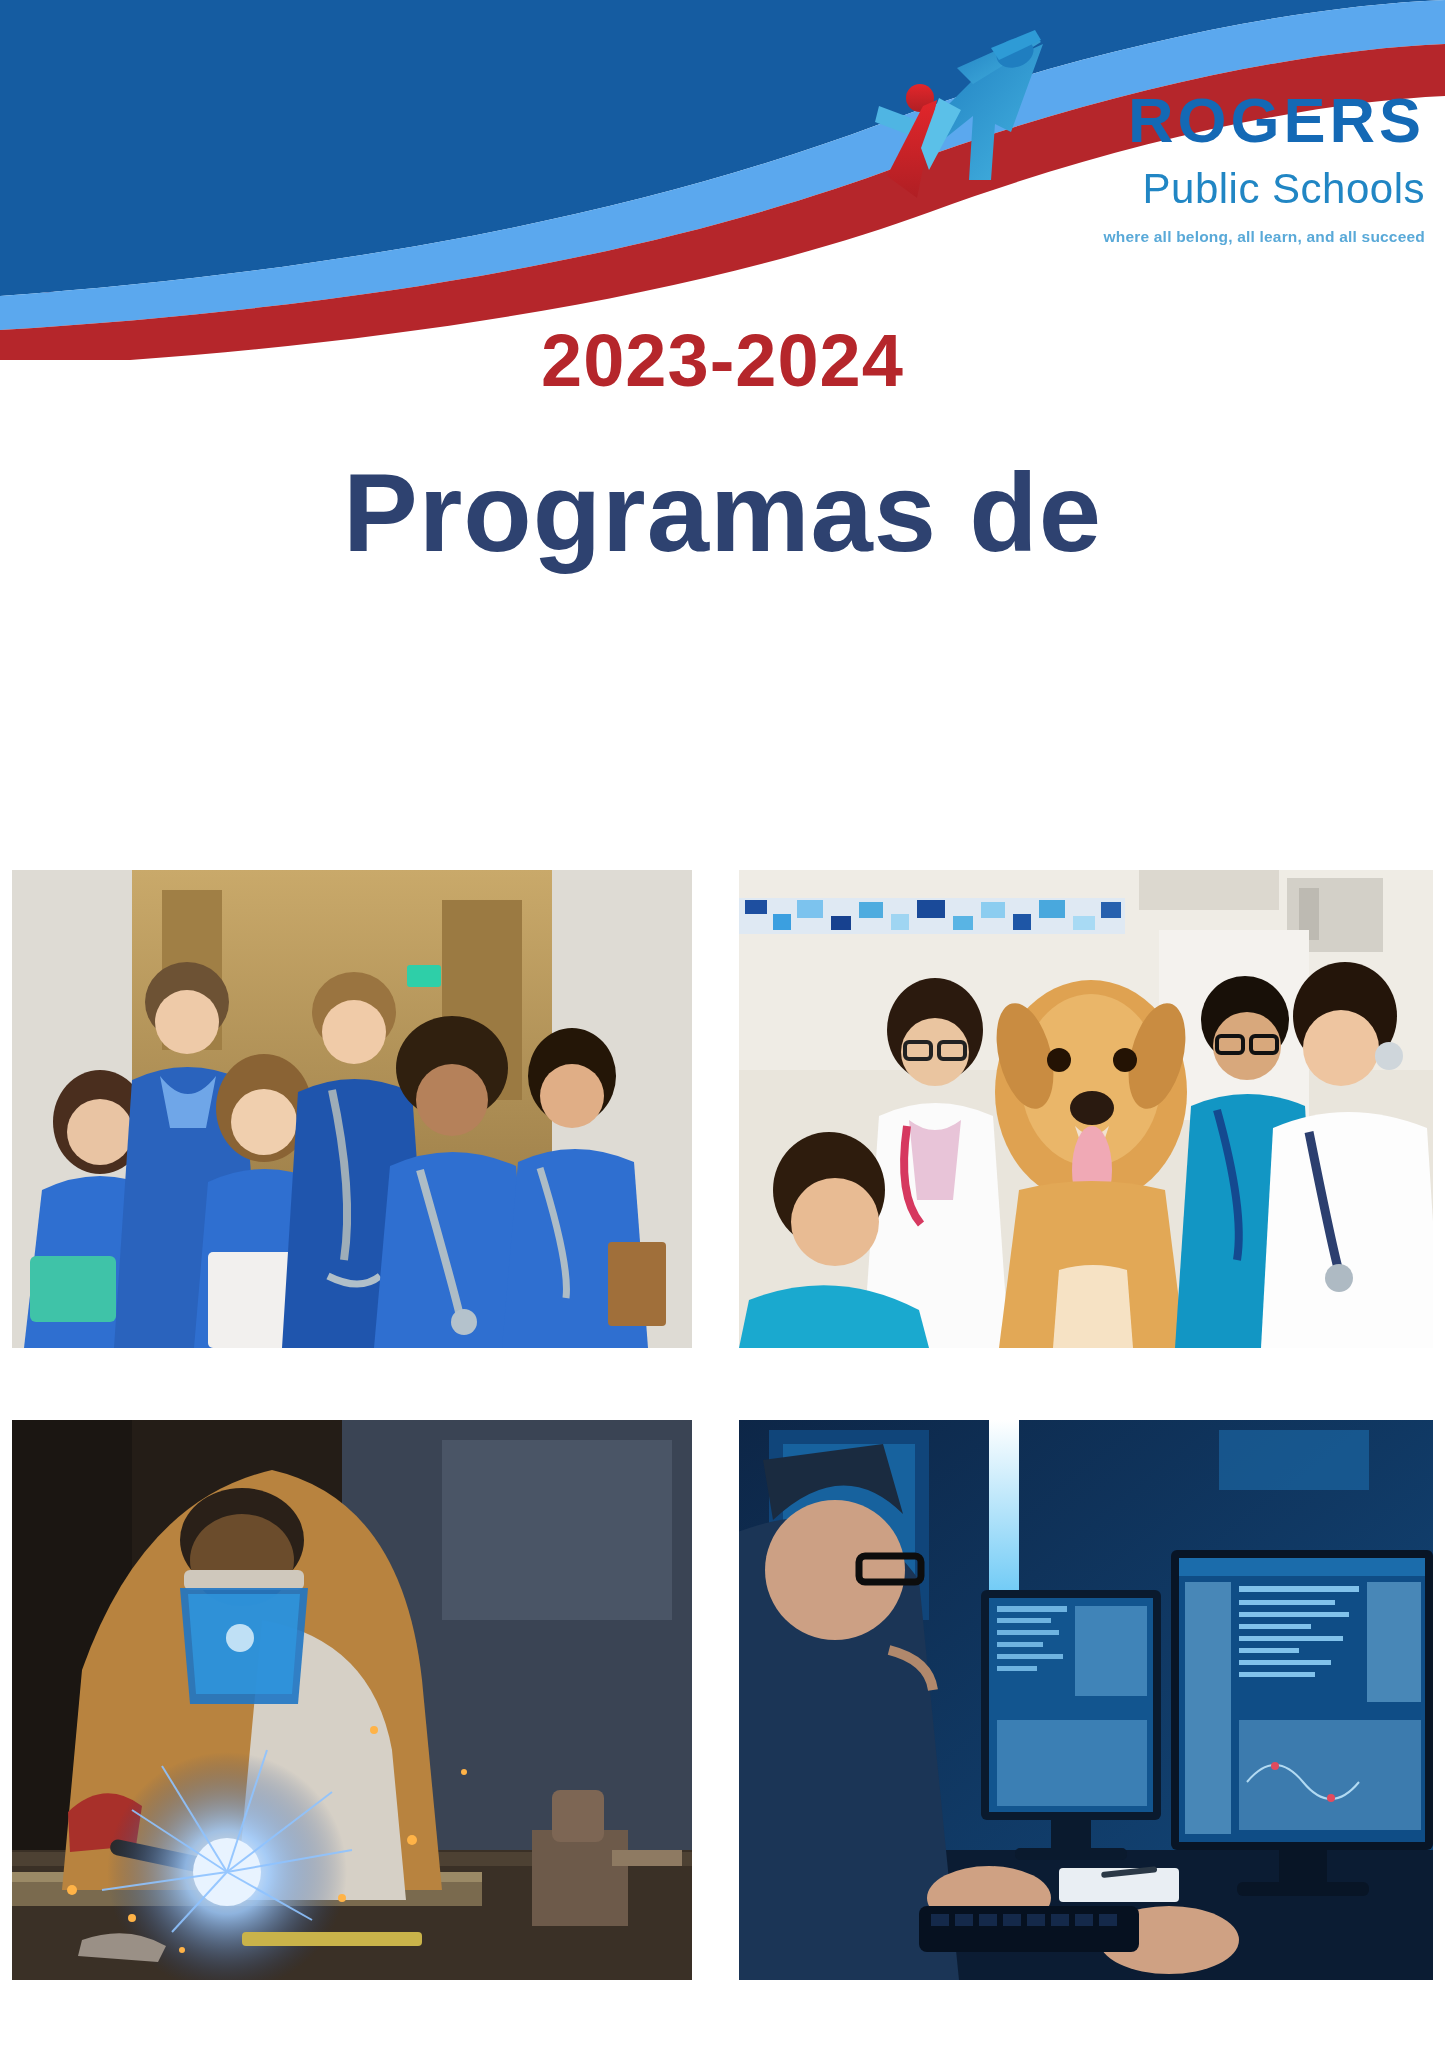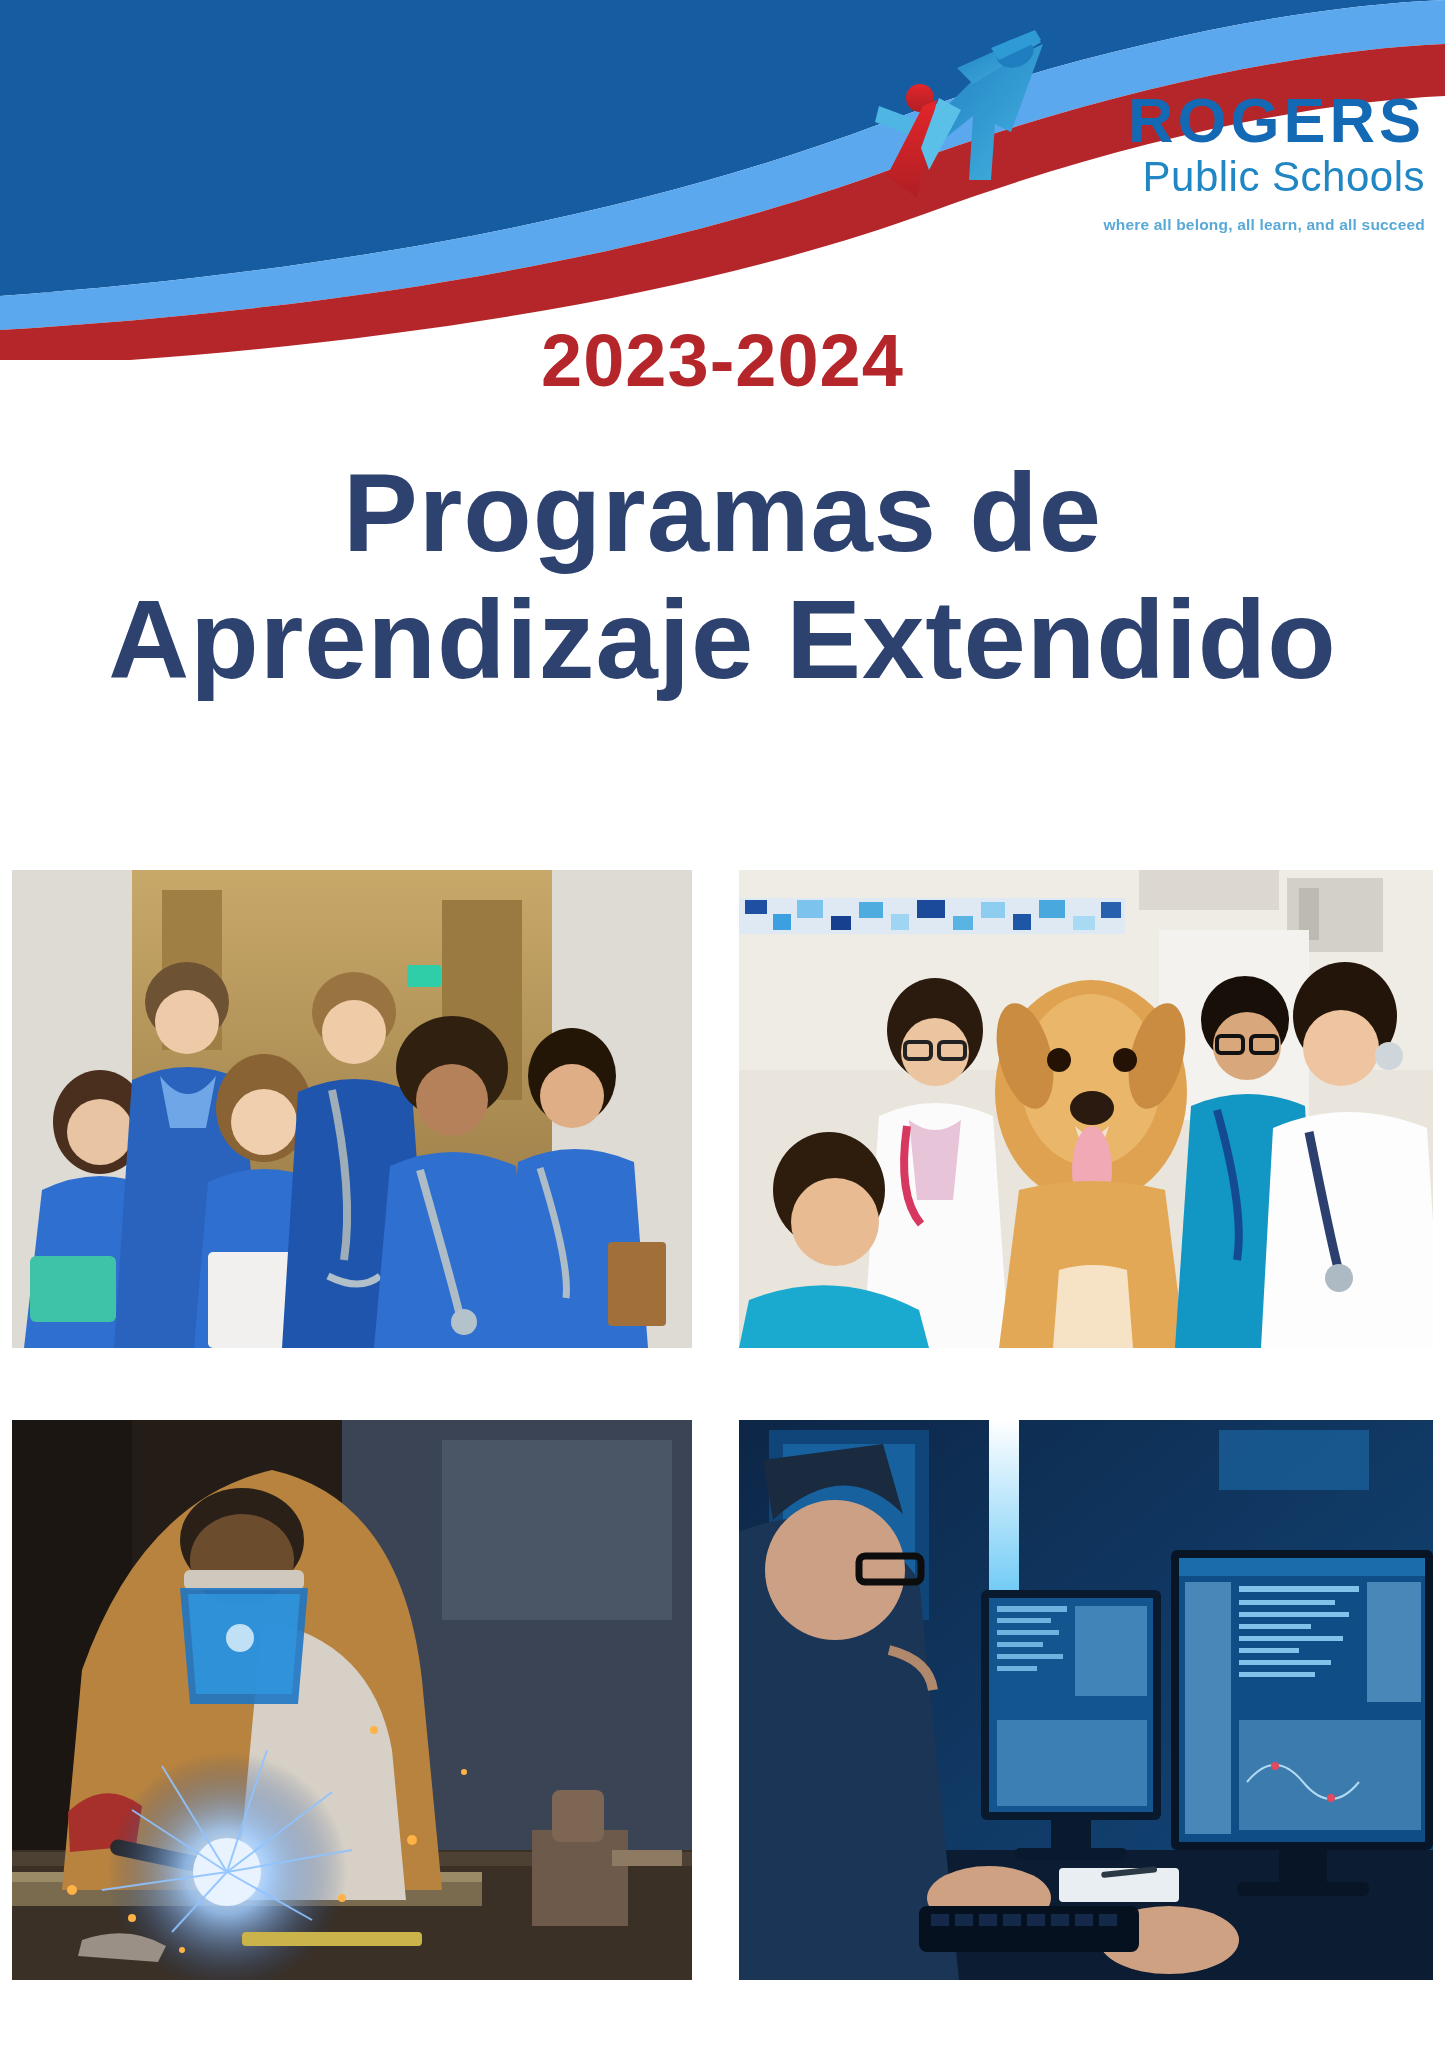--- a/index.html
+++ b/index.html
@@ -17,21 +17,21 @@
   #logo{position:absolute;left:865px;top:20px;width:560px;height:235px;}
   #logo-mark{position:absolute;left:0px;top:8px;width:185px;height:185px;}
   #logo-mark svg{display:block;width:185px;height:185px;}
   #logo-text{position:absolute;left:185px;top:70px;width:375px;text-align:right;}
   #logo-word{
     font-size:63px;font-weight:bold;letter-spacing:4px;
     color:#1469B5;line-height:0.98;font-family:"Liberation Sans", sans-serif;
   }
   #logo-sub{
     font-size:42px;color:#2186C4;letter-spacing:0.5px;line-height:1.08;
-    margin-top:2px;font-family:"Liberation Sans", sans-serif;
+    margin-top:14px;font-family:"Liberation Sans", sans-serif;
   }
   #logo-tag{
     font-size:15.5px;font-weight:bold;color:#59A9D8;letter-spacing:0.2px;
     margin-top:17px;font-family:"Liberation Sans", sans-serif;
   }
 
   
   #year{
     position:absolute;left:0;top:318px;width:1445px;text-align:center;
     font-size:74px;font-weight:bold;color:#B5262B;letter-spacing:1px;
@@ -101,21 +101,20 @@
     <div id="logo-word">ROGERS</div>
     <div id="logo-sub">Public Schools</div>
     <div id="logo-tag">where all belong, all learn, and all succeed</div>
   </div>
 </div>
 
 <div id="year">2023-2024</div>
 
 <div id="title">
   <span class="line l1">Programas de</span>
-  <span class="line l2">Aprendizaje Extendido</span>
 </div>
 
 <div id="grid">
 
   <div class="cell" id="cell-health">
     <svg viewBox="0 0 680 478" preserveAspectRatio="xMidYMid slice">
       <defs>
         <linearGradient id="hallG" x1="0" y1="0" x2="0" y2="1">
           <stop offset="0%" stop-color="#c9a96a"></stop>
             <stop offset="100%" stop-color="#8d6f3c"></stop>

